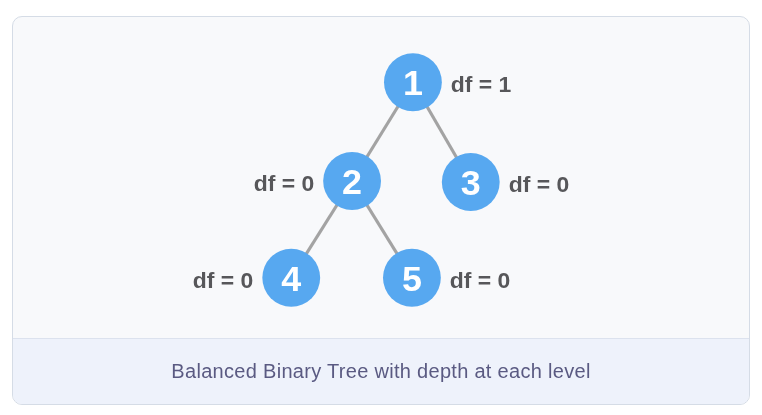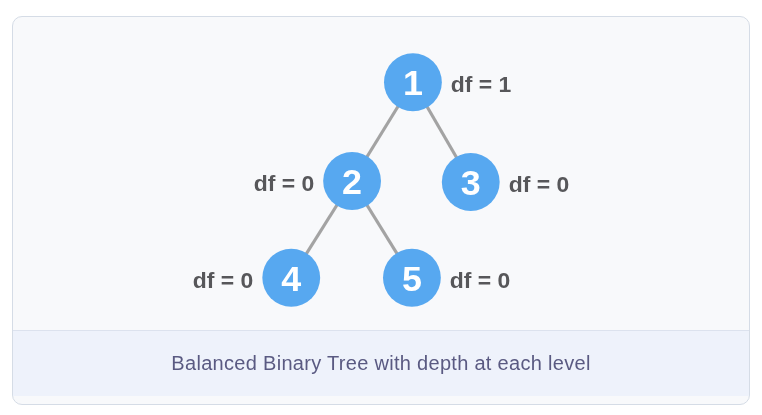--- a/index.html
+++ b/index.html
@@ -30,21 +30,21 @@
   .tree-node-label {
     font-weight: bold;
     font-size: 36px;
   }
   .tree-annotation {
     font-weight: bold;
     font-size: 23px;
   }
   .caption-band {
     position: absolute;
-    left: 0; bottom: 8px;
+    left: 0; bottom: 0;
     width: 100%; height: 66px;
     background: #eef2fb;
     border-top: 1px solid #dce2ee;
     display: flex;
     align-items: center;
     justify-content: center;
   }
   .caption-text {
     color: #5a5a82;
     font-size: 20px;

